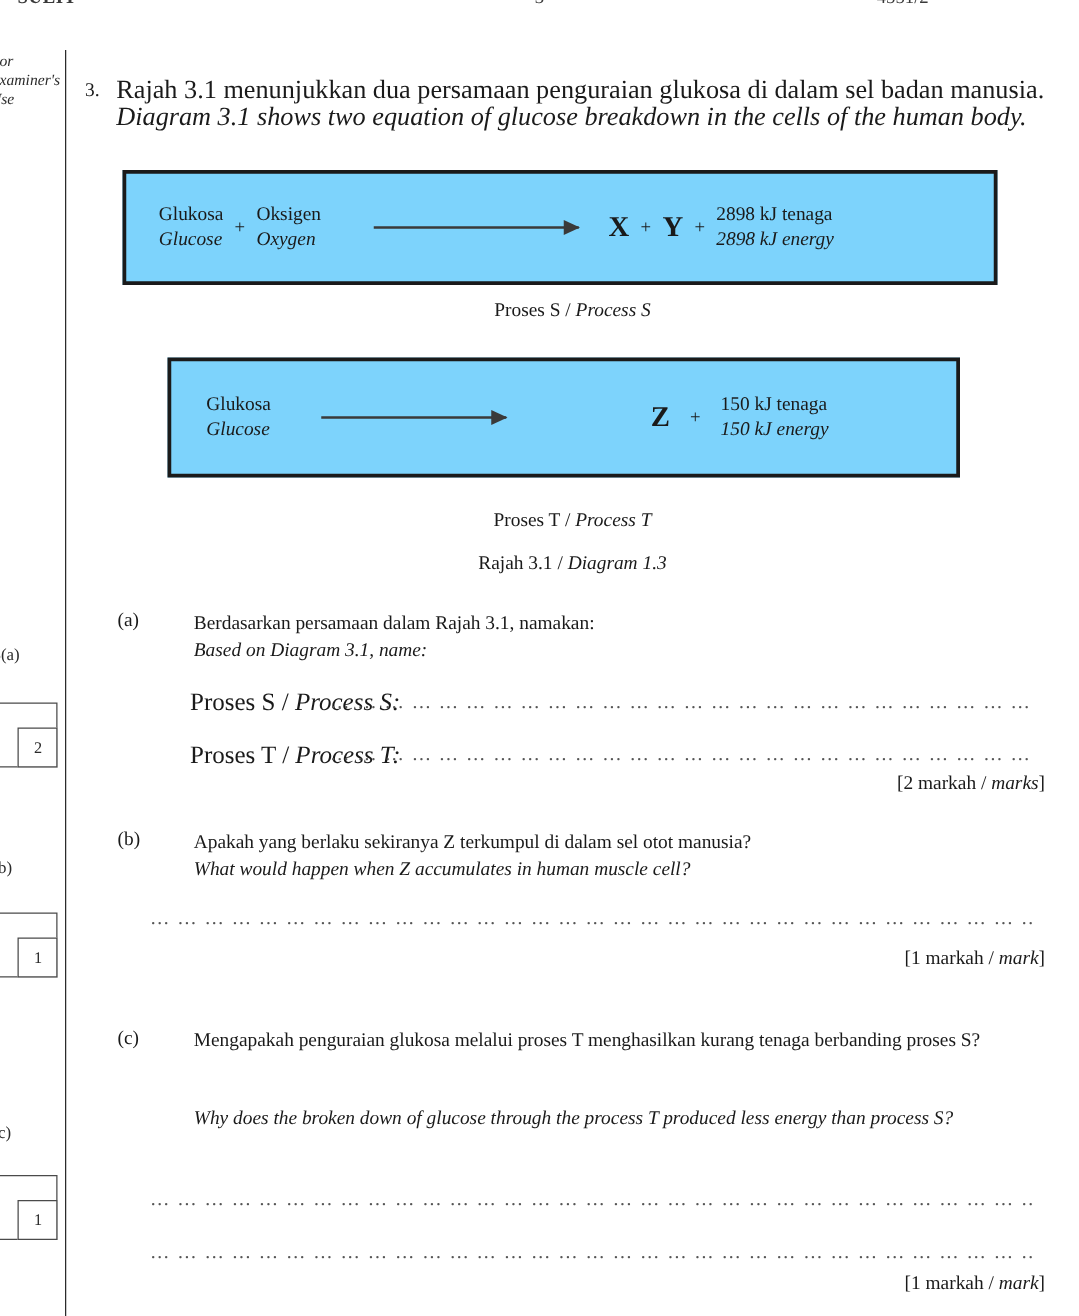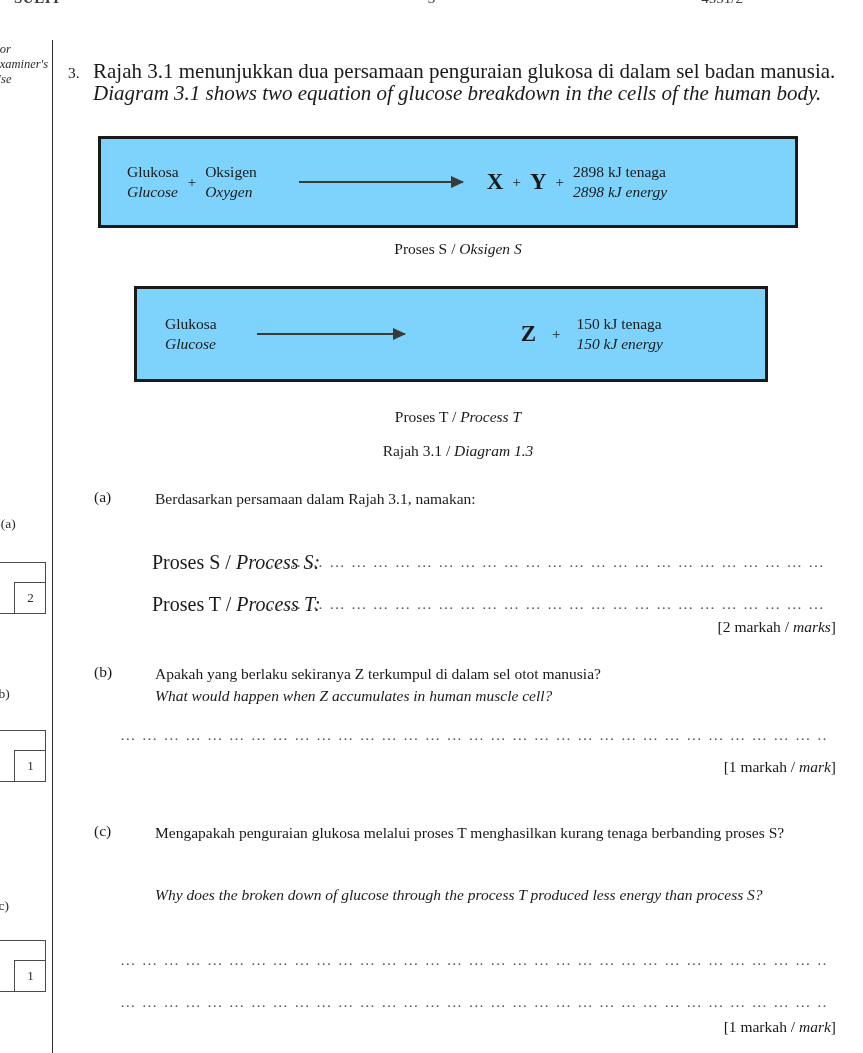--- a/index.html
+++ b/index.html
@@ -291,21 +291,21 @@
       <div class="stack">
         <span class="ms">2898 kJ tenaga</span>
         <span class="en">2898 kJ energy</span>
       </div>
     </div>
   </div>
 
   <div class="caption" style="top:240px;">
     <span>Proses S</span>
     <span>/</span>
-    <span class="ital">Oksigen S</span>
+    <span class="ital">Process S</span>
   </div>
 
   <div class="eqbox eqbox-2">
     <div class="eqrow">
       <div class="stack" style="margin-left:28px;">
         <span class="ms">Glukosa</span>
         <span class="en">Glucose</span>
       </div>
       <div class="arrow" style="width:148px; margin-left:40px; margin-right:30px;"></div>
       <span class="bigvar" style="margin-left:86px;">Z</span>
@@ -325,20 +325,21 @@
 
   <div class="caption" style="top:442px;">
     <span>Rajah 3.1</span>
     <span>/</span>
     <span class="ital">Diagram 1.3</span>
   </div>
 
   <div class="part-letter" style="top:488px; left:26px;">(a)</div>
   <div class="part-text" style="top:488px; left:52px; width:700px;">
     <div>Berdasarkan persamaan dalam Rajah 3.1, namakan:</div>
+    <div class="ital">Based on Diagram 3.1, name:</div>
   </div>
 
   <div class="answer-label" style="top:551px; left:52px;">
     <span>Proses S</span>
     <span>/</span>
     <span class="ital">Process S:</span>
   </div>
   <div class="dots" style="top:553px; left:196px; width:560px;">… … … … … … … … … … … … … … … … … … … … … … … … … … … … … … … … … … … … … … … … … … … … … … … … … … … … … … … … …</div>
 
   <div class="answer-label" style="top:593px; left:52px;">

